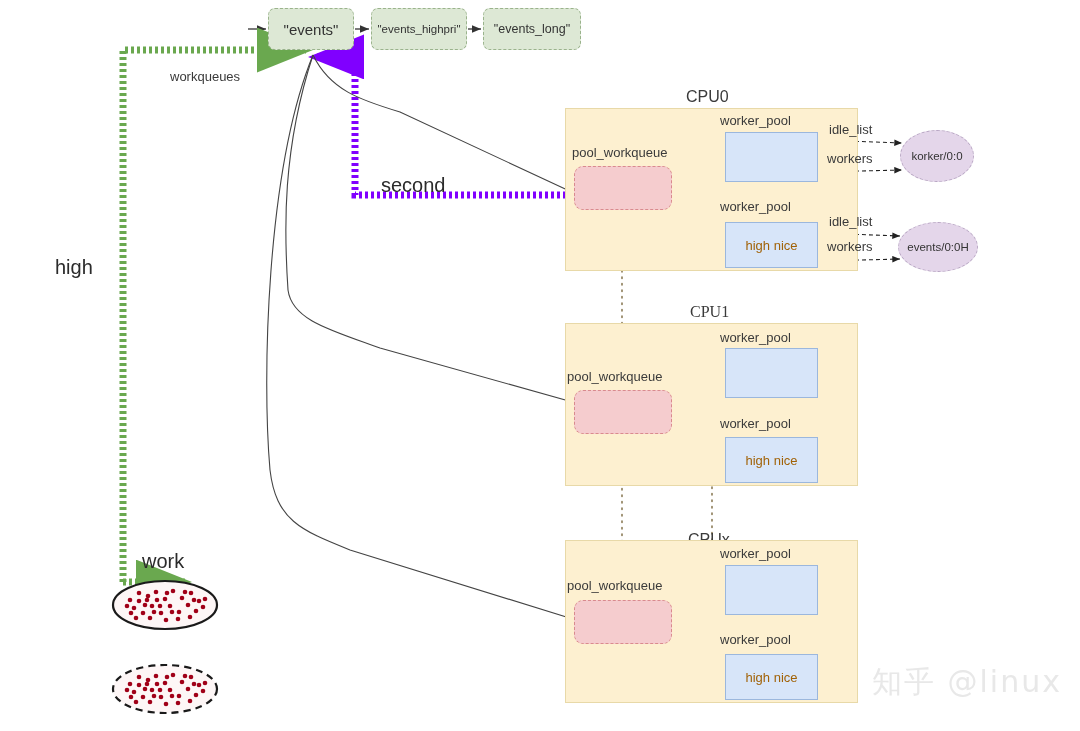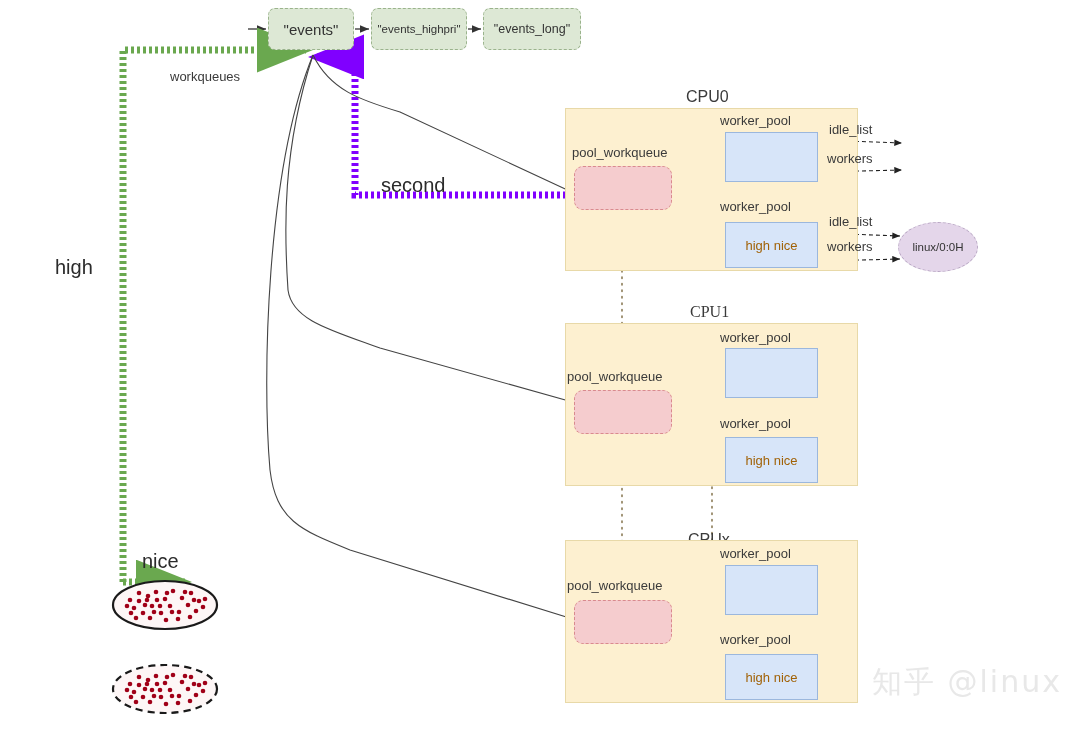--- a/index.html
+++ b/index.html
@@ -164,40 +164,43 @@
     <span>"events_highpri"</span>
   </div>
   <div class="wq-box" style="left:483px;top:8px;width:98px;height:42px;font-size:12.5px;">
     <span>"events_long"</span>
   </div>
 
   <div class="lbl" style="left:170px;top:21px;font-size:13px;margin-top:48px;">workqueues</div>
 
   <div class="big-lbl" style="left:55px;top:256px;">high</div>
   <div class="big-lbl" style="left:381px;top:174px;">second</div>
-  <div class="big-lbl" style="left:142px;top:550px;">nice</div>
+  <div class="big-lbl" style="left:142px;top:550px;">work</div>
 
   <div class="cpu-title" style="left:686px;top:88px;">CPU0</div>
   <div class="cpu-box" style="left:565px;top:108px;width:293px;height:163px;"></div>
   <div class="lbl small" style="left:572px;top:145px;">pool_workqueue</div>
   <div class="pwq" style="left:574px;top:166px;width:98px;height:44px;"></div>
   <div class="lbl small" style="left:720px;top:113px;">worker_pool</div>
   <div class="wpool" style="left:725px;top:132px;width:93px;height:50px;font-size:13px;">
     <span></span>
   </div>
   <div class="lbl small" style="left:720px;top:199px;">worker_pool</div>
   <div class="wpool" style="left:725px;top:222px;width:93px;height:46px;font-size:13px;">
     <span>high nice</span>
   </div>
   <div class="lbl small" style="left:829px;top:122px;">idle_list</div>
   <div class="lbl small" style="left:827px;top:151px;">workers</div>
   <div class="lbl small" style="left:829px;top:214px;">idle_list</div>
   <div class="lbl small" style="left:827px;top:239px;">workers</div>
+  <div class="korker" style="left:900px;top:130px;width:74px;height:52px;font-size:11.5px;">
+    <span>korker/0:0</span>
+  </div>
   <div class="korker" style="left:898px;top:222px;width:80px;height:50px;font-size:11.5px;">
-    <span>linux/0:0H</span>
+    <span>events/0:0H</span>
   </div>
 
   <div class="cpu-title" style="left:690px;top:303px;font-family:Liberation Serif, serif;">CPU1</div>
   <div class="cpu-box" style="left:565px;top:323px;width:293px;height:163px;"></div>
   <div class="lbl small" style="left:567px;top:369px;">pool_workqueue</div>
   <div class="pwq" style="left:574px;top:390px;width:98px;height:44px;"></div>
   <div class="lbl small" style="left:720px;top:330px;">worker_pool</div>
   <div class="wpool" style="left:725px;top:348px;width:93px;height:50px;font-size:13px;">
     <span></span>
   </div>

